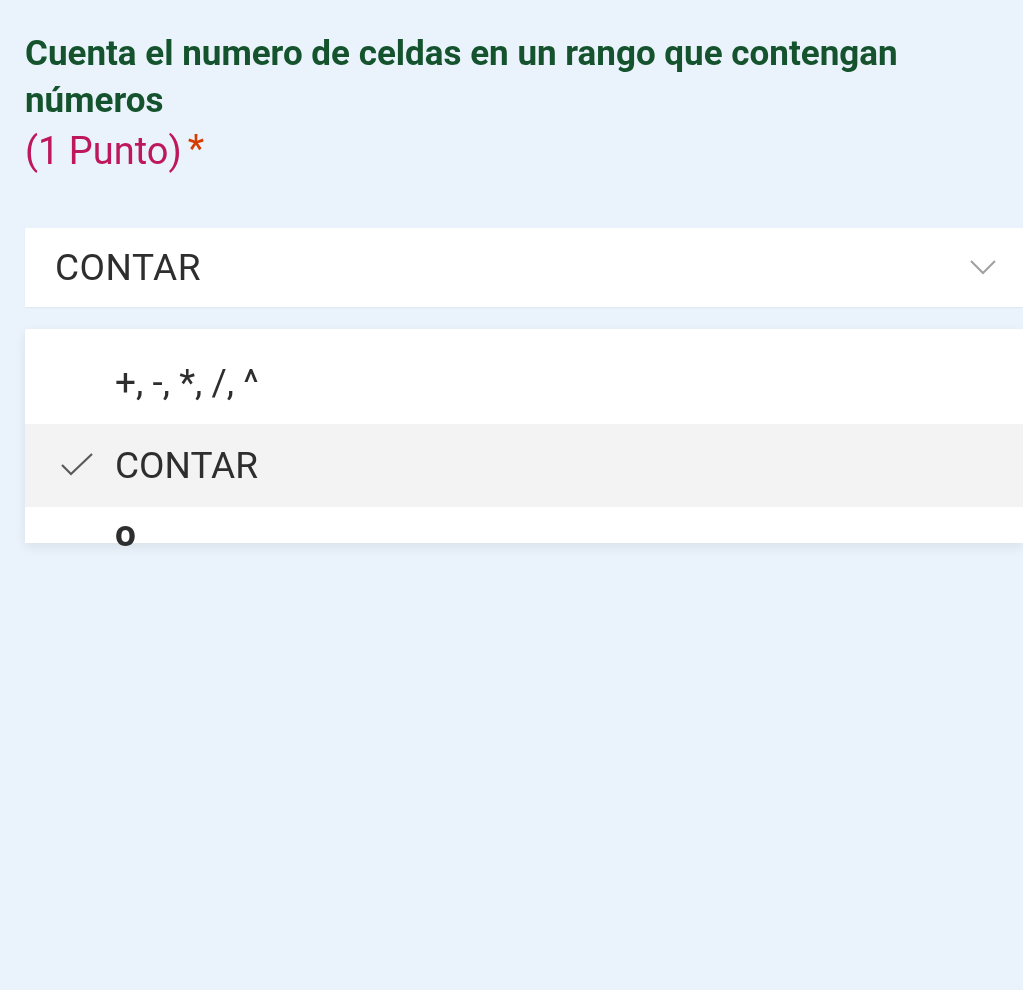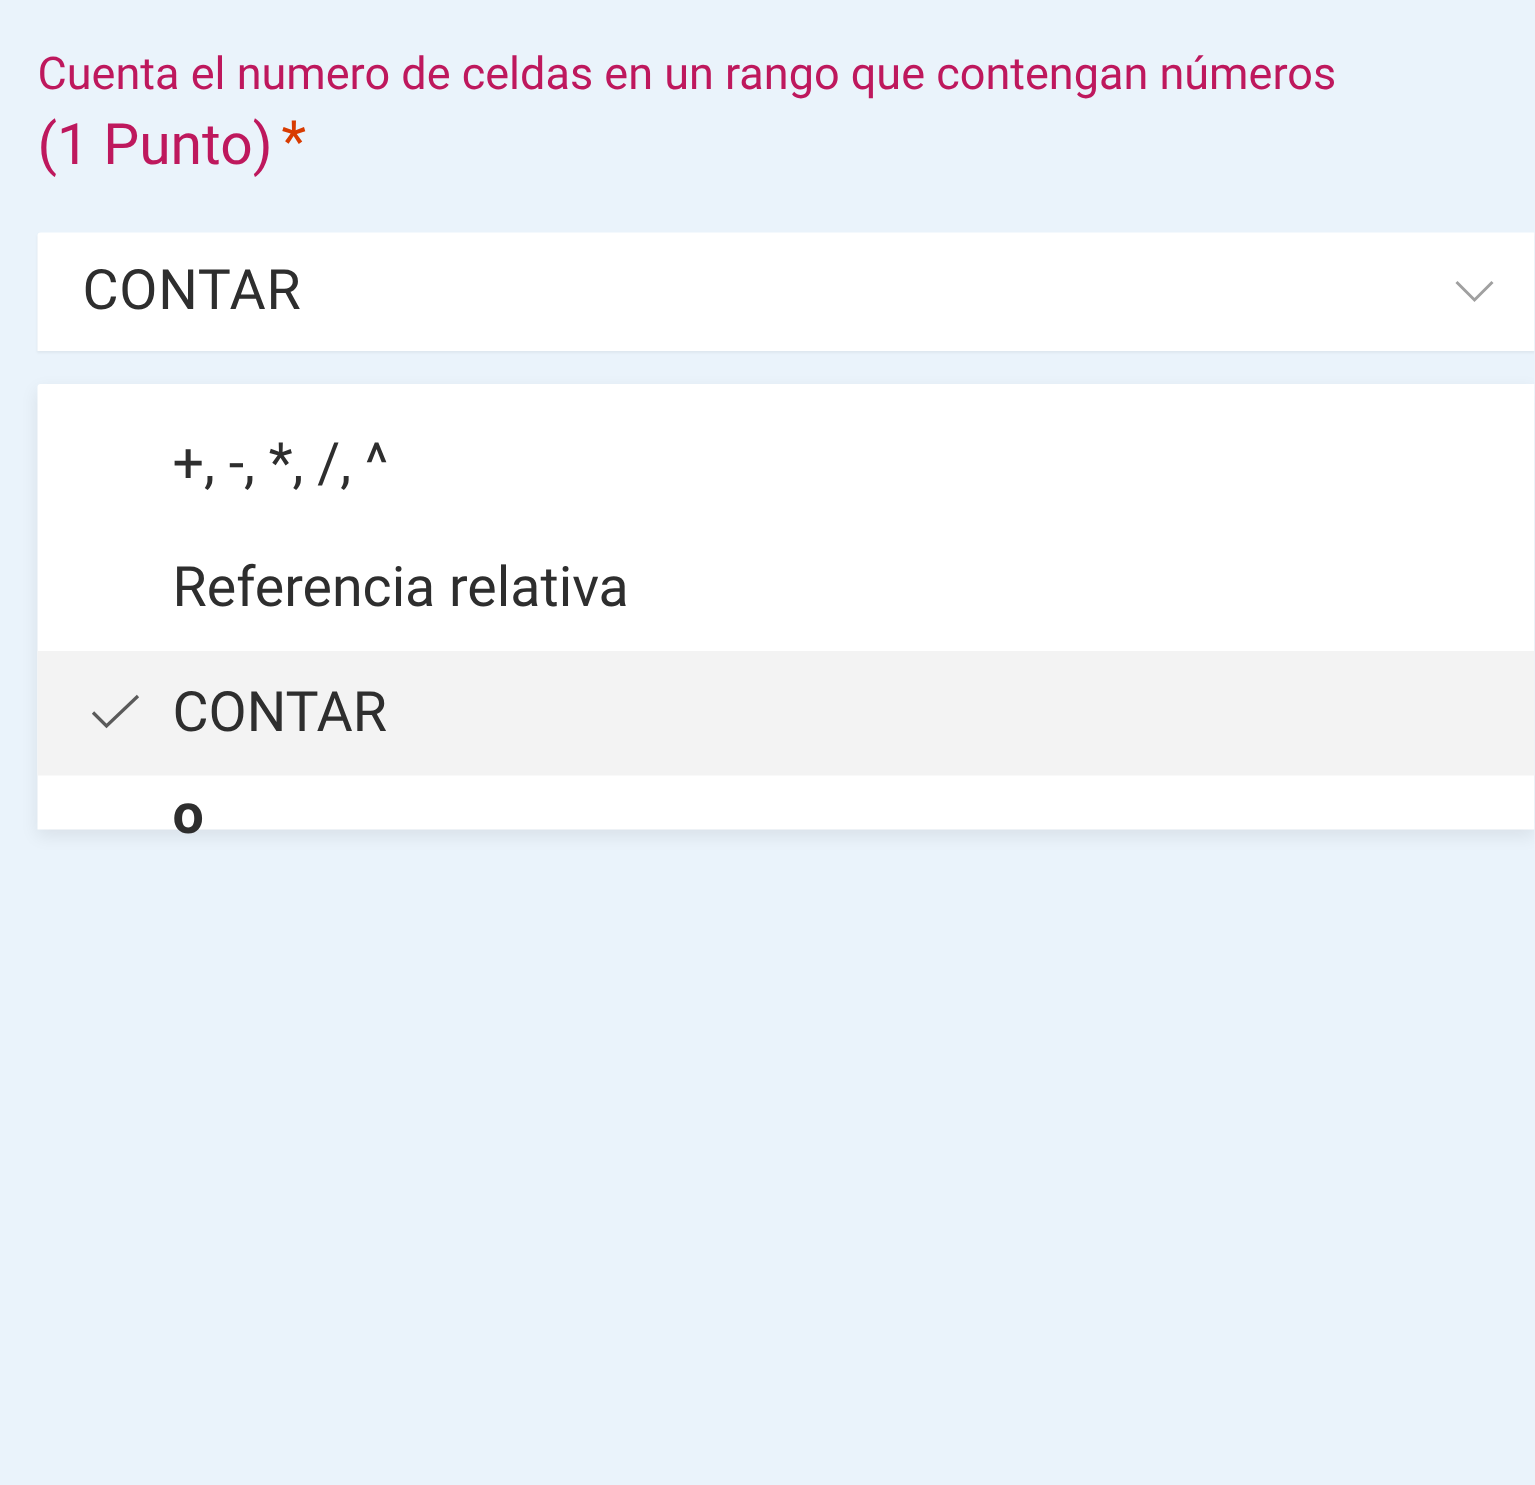--- a/index.html
+++ b/index.html
@@ -14,24 +14,24 @@
       width: 1023px;
       height: 990px;
       overflow: hidden;
     }
     
     .question-container {
       padding: 30px 25px 0 25px;
     }
     
     .question-text {
-      font-size: 30px;
-      color: #be185d;
+      font-size: 35px;
+      color: #14532d;
       line-height: 1.35;
-      font-weight: 400;
+      font-weight: 700;
     }
     
     .points-row {
       margin-top: 4px;
     }
     
     .points-text {
       font-size: 38px;
       color: #be185d;
       font-weight: 400;
@@ -39,21 +39,21 @@
     
     .required-asterisk {
       font-size: 38px;
       color: #d83b01;
       margin-left: 6px;
       position: relative;
       top: -2px;
     }
     
     .dropdown-wrapper {
-      margin-top: 36px;
+      margin-top: 55px;
       margin-left: 25px;
     }
     
     .dropdown-select {
       background-color: #ffffff;
       padding: 18px 30px;
       display: flex;
       align-items: center;
       justify-content: space-between;
       cursor: pointer;
@@ -151,24 +151,20 @@
     <svg class="chevron-icon" viewBox="0 0 32 20">
       <polyline points="4,4 16,16 28,4"></polyline>
     </svg>
   </div>
 
   <div class="dropdown-panel">
     <div class="dropdown-option">
       <span class="option-check-slot"></span>
       <span class="option-text">+, -, *, /, ^</span>
     </div>
-    <div class="dropdown-option">
-      <span class="option-check-slot"></span>
-      <span class="option-text">Referencia relativa</span>
-    </div>
     <div class="dropdown-option selected">
       <span class="option-check-slot">
         <svg class="check-icon" viewBox="0 0 40 30">
           <polyline points="5,15 14,24 35,4"></polyline>
         </svg>
       </span>
       <span class="option-text">CONTAR</span>
     </div>
     <div class="partial-option">
       <span class="partial-char">o</span>

